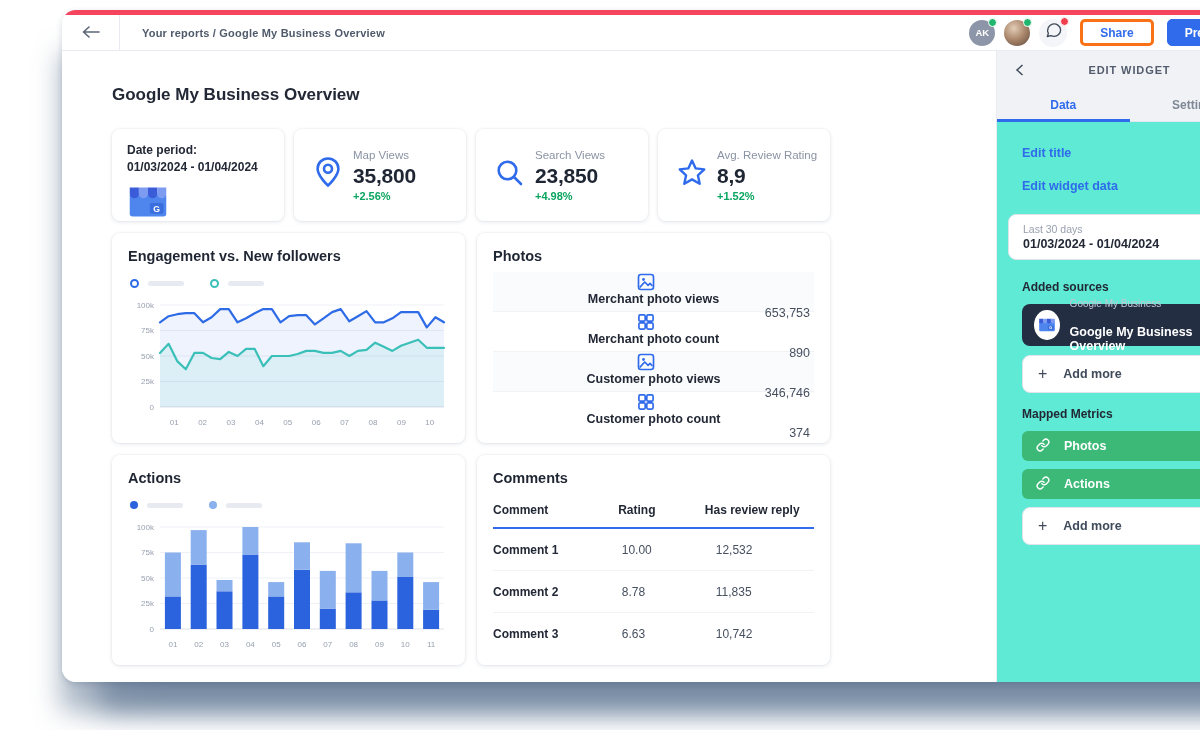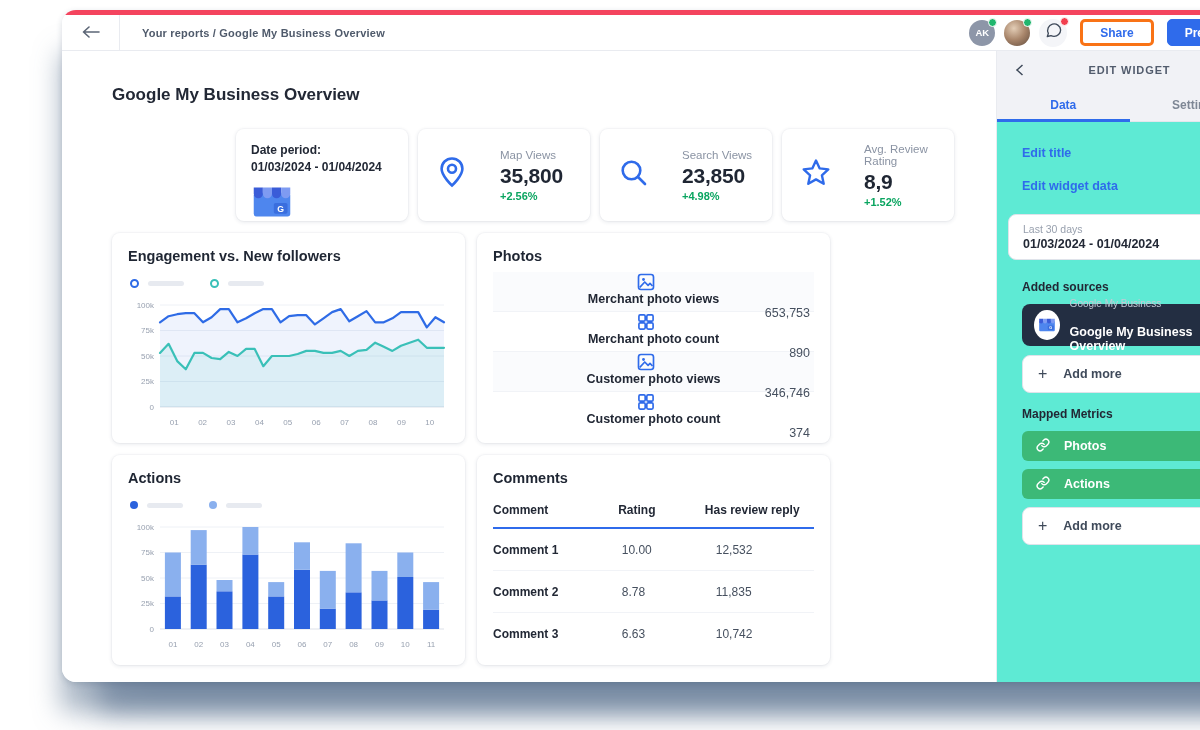--- a/index.html
+++ b/index.html
@@ -35,26 +35,26 @@
   .btn.solid { background:#2f6beb; border:1px solid #2f6beb; color:#fff; }
 
   
   .app-body { display:flex; height:calc(100% - 41px); }
   .main { flex:1; padding:26px 42px 0 50px; overflow:hidden; background:#fff; }
   .report-title { font-size:17px; font-weight:700; color:#222835; margin:8px 0 24px; }
 
   .card { background:#fff; border-radius:8px;
     box-shadow:0 1px 4px rgba(35,50,80,.12), 0 0 0 1px rgba(35,50,80,.025); }
 
-  .kpi-row { display:flex; gap:10px;justify-content:flex-end; }
+  .kpi-row { display:flex; gap:10px; }
   .kpi { width:172px; height:92px; }
   .kpi.date { padding:13px 15px; }
   .kpi-line { font-size:12px; font-weight:700; color:#222835; line-height:1.45; }
   .gmb-big { margin-top:7px; }
-  .kpi.metric { display:flex; align-items:center; gap:31px; padding-left:17px; }
+  .kpi.metric { display:flex; align-items:center; gap:8px; padding-left:17px; }
   .kpi-text { display:flex; flex-direction:column; }
   .kpi-label { font-size:11.5px; color:#8a93a3; font-weight:500; margin-bottom:3px; }
   .kpi-value { font-size:21px; font-weight:700; color:#1f2633; letter-spacing:-.2px; }
   .kpi-delta { font-size:11px; font-weight:700; color:#0aa560; margin-top:2px; }
 
   .grid-row { display:flex; gap:12px; margin-top:12px; }
   .panel-card { width:353px; height:210px; padding:15px 16px 8px; }
   .card-title { font-size:14.5px; font-weight:700; color:#1f2633; }
 
   .legend { display:flex; align-items:center; gap:26px; margin:13px 0 0 2px; height:12px; }

